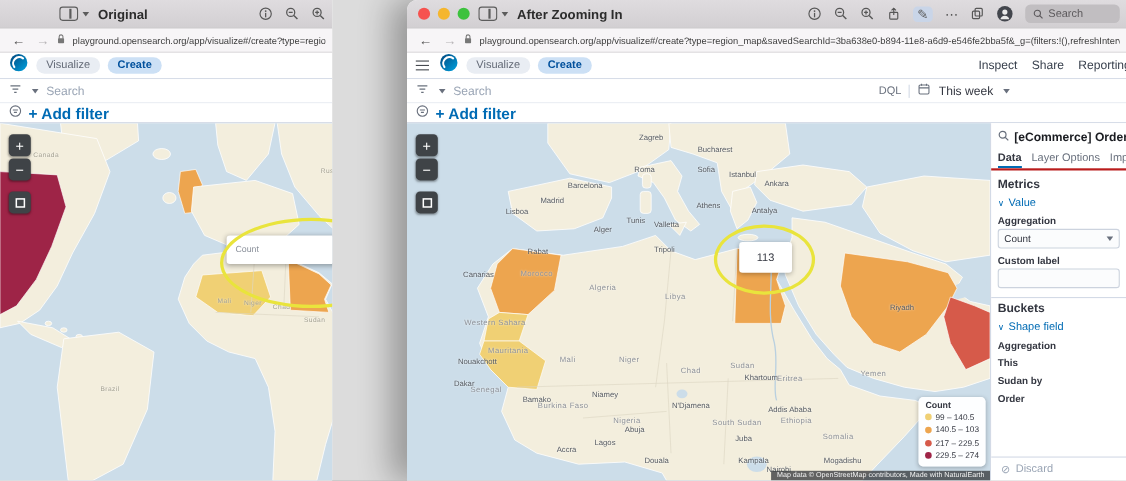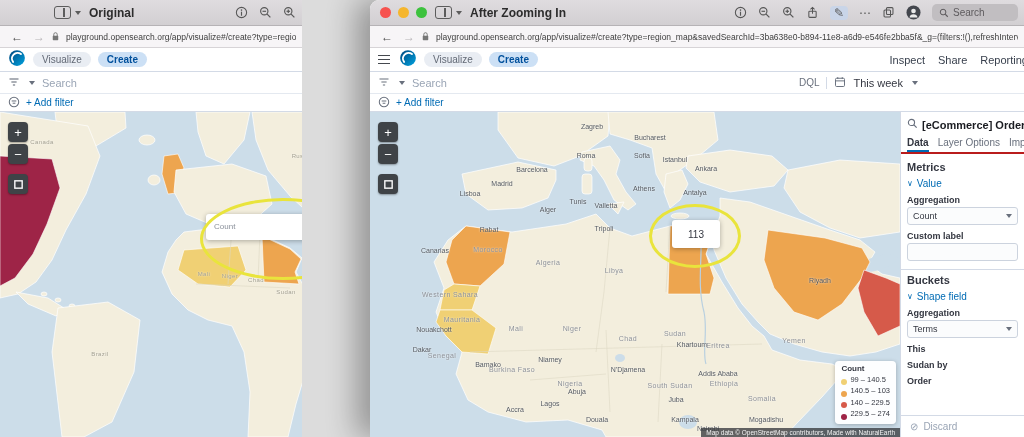--- a/index.html
+++ b/index.html
@@ -41,21 +41,21 @@
   .hamburger i { width:12px; height:1.6px; background:#45494f; display:block; }
 
   .query-row { height:22px; background:#fff; border-bottom:1px solid #e4e9f0; display:flex; align-items:center; padding:0 8px; gap:7px; }
   .query-placeholder { color:#9aa5b5; font-size:11px; }
   .query-right { margin-left:auto; margin-right:98px; display:flex; align-items:center; gap:7px; font-size:10px; color:#69707d; }
   .vsep { width:1px; height:12px; background:#d3dae6; }
   .timerange { color:#343741; font-size:11px; }
   .tri-b { border-top-color:#69707d; }
 
   .filter-row { height:18px; background:#fff; border-bottom:1px solid #d3dae6; display:flex; align-items:center; padding:0 8px; gap:6px; }
-  .add-filter { color:#006bb4; font-size:10px; }
+  .add-filter { color:#006bb4; font-size:14px;font-weight:bold; }
 
   
   .content { display:flex; height:325px; }
   .map { position:relative; height:325px; background:#ccdde9; overflow:hidden; flex:none; }
   .left-map { width:370px; }
   .right-map { width:530px; }
   .map svg.geo { position:absolute; left:0; top:0; z-index:1; }
   .land { fill:#f3eedd; stroke:#ffffff; stroke-width:0.7; }
   .border { fill:none; stroke:#ded8c4; stroke-width:0.6; }
   .river { fill:none; stroke:#b9d0e0; stroke-width:1.2; }
@@ -76,21 +76,21 @@
 
   .annot { position:absolute; border:3px solid #e9e43c; border-radius:50%; z-index:5; pointer-events:none; }
   .tooltip { position:absolute; background:#fff; border-radius:3px; box-shadow:0 1px 5px rgba(0,0,0,.3); z-index:4; }
   .tt-left { left:206px; top:102px; width:157px; padding:6px 8px; font-size:8px; color:#8a909a; }
   .tt-row { display:flex; justify-content:space-between; gap:8px; line-height:1.8; white-space:nowrap; }
   .tt-val { color:#343741; }
   .tt-right { left:302px; top:108px; width:48px; height:28px; display:flex; align-items:center; justify-content:center; font-size:10px; color:#343741; }
 
   .legend { position:absolute; right:4px; bottom:13px; background:rgba(255,255,255,.96); border-radius:4px; box-shadow:0 1px 4px rgba(0,0,0,.25); padding:3px 6px 4px; z-index:6; }
   .legend-title { font-weight:bold; font-size:8px; color:#343741; margin-bottom:1px; }
-  .legend-row { display:flex; align-items:flex-end; gap:3px; font-size:7.5px; color:#343741; line-height:1.55; }
+  .legend-row { display:flex; align-items:center; gap:3px; font-size:7.5px; color:#343741; line-height:1.55; }
   .legend-dot { width:6px; height:6px; border-radius:50%; flex:none; }
   .attribution { position:absolute; right:0; bottom:0; background:rgba(55,58,62,.78); color:#f2f2f2; font-size:6.5px; padding:1px 5px; z-index:6; white-space:nowrap; }
 
   
   .side-panel { width:124px; background:#fff; border-left:1px solid #d3dae6; position:relative; overflow:hidden; }
   .panel-head { display:flex; align-items:center; gap:4px; padding:6px 6px 3px; font-size:11px; font-weight:bold; color:#1a1c21; white-space:nowrap; }
   .panel-tabs { display:flex; gap:9px; padding:0 6px; border-bottom:2px solid #b91c1c; white-space:nowrap; overflow:hidden; }
   .ptab { font-size:10px; color:#69707d; padding:3px 0 4px; }
   .ptab.active { color:#343741; font-weight:bold; box-shadow:inset 0 -2px 0 #006bb4; }
   .panel-body { padding:4px 6px 0; }
@@ -465,21 +465,21 @@
               <div class="legend-row">
                 <span class="legend-dot" style="background: rgb(240, 208, 116);"></span>
                 <span>99 – 140.5</span>
               </div>
               <div class="legend-row">
                 <span class="legend-dot" style="background: rgb(237, 165, 79);"></span>
                 <span>140.5 – 103</span>
               </div>
               <div class="legend-row">
                 <span class="legend-dot" style="background: rgb(214, 90, 74);"></span>
-                <span>140 – 229.5</span>
+                <span>217 – 229.5</span>
               </div>
               <div class="legend-row">
                 <span class="legend-dot" style="background: rgb(158, 36, 71);"></span>
                 <span>229.5 – 274</span>
               </div>
             </div>
         </div>
         <div class="attribution">Map data © OpenStreetMap contributors, Made with NaturalEarth</div>
       </div>
 
@@ -512,24 +512,20 @@
           <div class="select">
             <span></span>
           </div>
           <div class="hr"></div>
           <div class="sec-title">Buckets</div>
           <div class="group-toggle">
             <span class="cg">∨</span>
             <span>Shape field</span>
           </div>
           <div class="form-label">Aggregation</div>
-          <div class="select">
-            <span>Terms</span>
-            <span class="sel-caret"></span>
-          </div>
           <div class="form-label">This</div>
           <div class="form-label">Sudan by</div>
           <div class="form-label">Order</div>
         </div>
         <div class="discard-bar">
           <span>⊘</span>
           <span>Discard</span>
         </div>
       </aside>
     </div>

